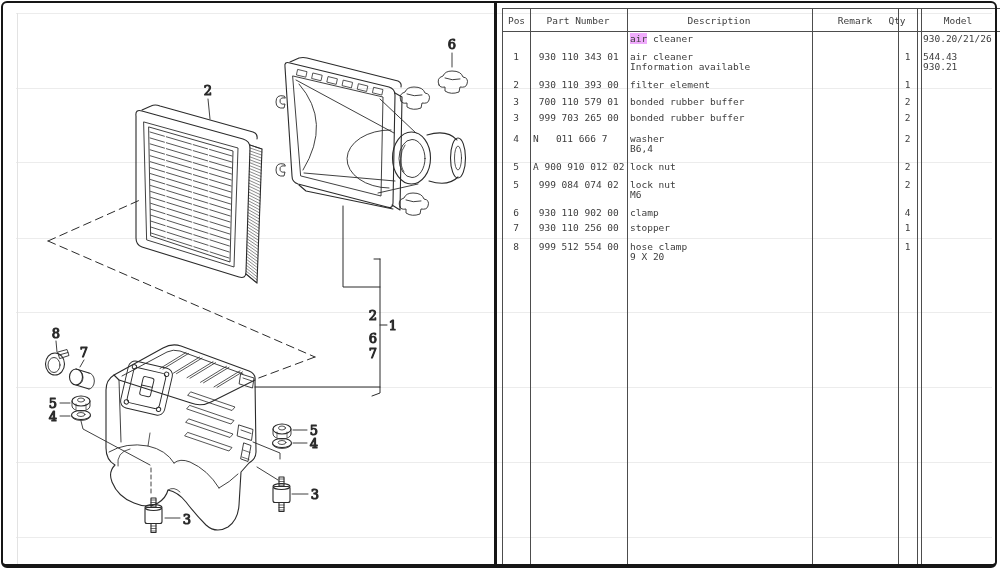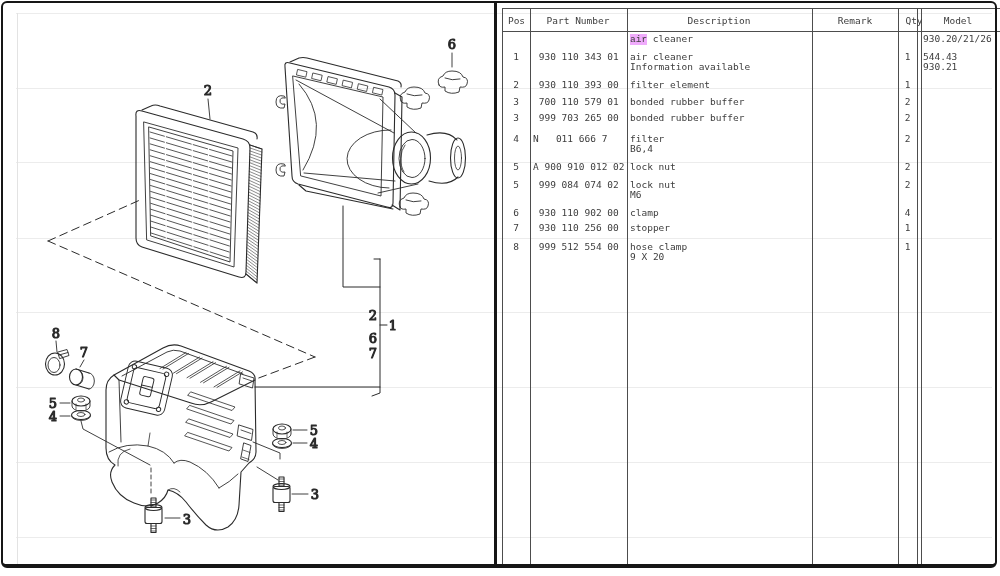--- a/index.html
+++ b/index.html
@@ -18,21 +18,21 @@
   .col{position:absolute;top:0;width:1px;height:100%;background:#4d4d4d;}
   .hline{position:absolute;left:0;top:22px;width:100%;height:1px;background:#4d4d4d;}
   .th{position:absolute;top:6px;transform:translateX(-50%);white-space:pre;}
   .trow{position:absolute;left:0;width:100%;line-height:10px;}
   .c{position:absolute;white-space:pre;}
   .c-pos{left:0;width:26px;text-align:center;}
   .c-part{left:30px;}
   .c-desc{left:127px;}
   .c-qty{left:395px;width:19px;text-align:center;}
   .c-model{left:420px;}
-  .hl{background:#f0abfc;font-family:Liberation Mono, monospace;}
+  .hl{background:#f0abfc;}
   
   #diag{position:absolute;left:0;top:0;}
   text.callout{font-family:"DejaVu Serif","Liberation Serif",serif;font-size:13px;fill:#1c1c1c;}
 </style>
 </head>
 <body>
 
 <div id="stage">
 
   <div class="faint" style="top:13px"></div>
@@ -321,21 +321,21 @@
     <div class="col" style="left:309px"></div>
     <div class="col" style="left:395px"></div>
     <div class="col" style="left:414px"></div>
     <div class="col" style="left:417.5px"></div>
     <div class="hline"></div>
 
     <div class="th" style="left:13.5px">Pos</div>
     <div class="th" style="left:75px">Part Number</div>
     <div class="th" style="left:216px">Description</div>
     <div class="th" style="left:352px">Remark</div>
-    <div class="th" style="left:411px">Qty</div>
+    <div class="th" style="left:394px">Qty</div>
     <div class="th" style="left:455px">Model</div>
 
     <div id="rows">
         <div class="trow" style="top: 25px;">
           <div class="c c-pos"></div>
           <div class="c c-part"></div>
           <div class="c c-desc"><span class="hl">air</span> cleaner</div>
           <div class="c c-qty"></div>
           <div class="c c-model">930.20/21/26</div>
         </div>
@@ -365,21 +365,21 @@
         <div class="trow" style="top: 104px;">
           <div class="c c-pos">3</div>
           <div class="c c-part"> 999 703 265 00</div>
           <div class="c c-desc">bonded rubber buffer</div>
           <div class="c c-qty">2</div>
           <div class="c c-model"></div>
         </div>
         <div class="trow" style="top: 125px;">
           <div class="c c-pos">4</div>
           <div class="c c-part">N   011 666 7</div>
-          <div class="c c-desc">filter
+          <div class="c c-desc">washer
 B6,4</div>
           <div class="c c-qty">2</div>
           <div class="c c-model"></div>
         </div>
         <div class="trow" style="top: 153px;">
           <div class="c c-pos">5</div>
           <div class="c c-part">A 900 910 012 02</div>
           <div class="c c-desc">lock nut</div>
           <div class="c c-qty">2</div>
           <div class="c c-model"></div>

